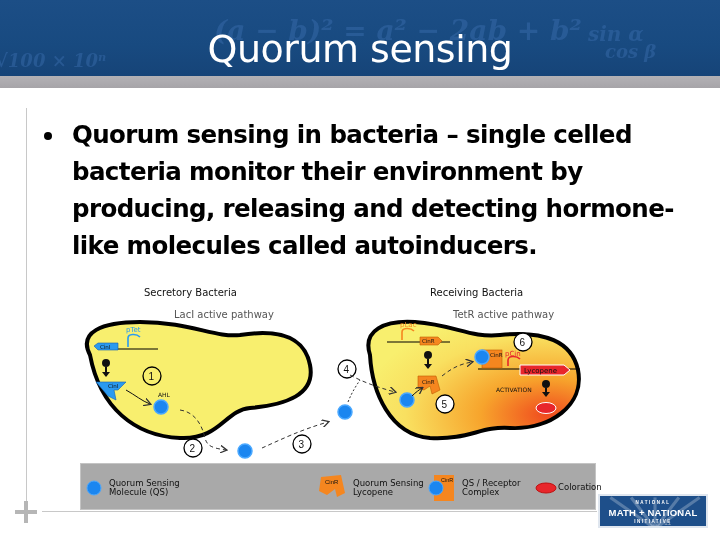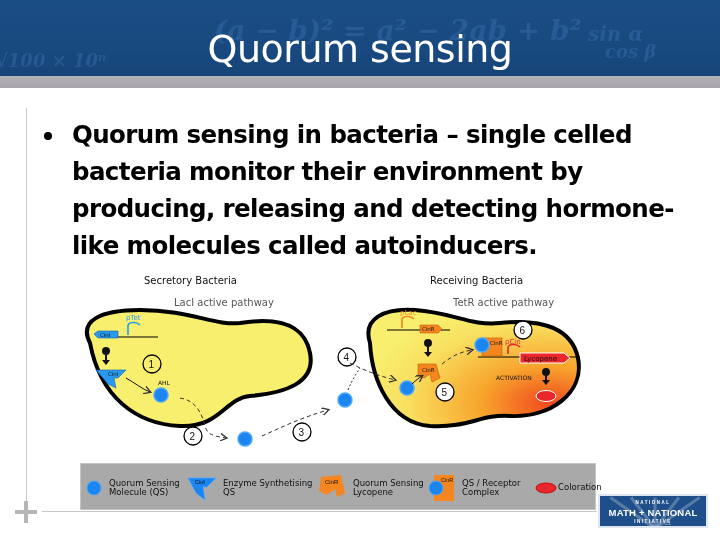--- a/index.html
+++ b/index.html
@@ -10,21 +10,21 @@
     .header-rule { position: absolute; left: 0; top: 76px; width: 720px; height: 12px; background: linear-gradient(180deg, #b3b1b5 0%, #a6a4a8 100%); }
     .left-rule { position: absolute; left: 26px; top: 108px; width: 1px; height: 393px; background: #c8c8c8; }
     .plus { position: absolute; left: 15px; top: 501px; width: 22px; height: 22px; }
     .plus:before { content: ""; position: absolute; left: 9px; top: 0; width: 4px; height: 22px; background: #b6b6b6; }
     .plus:after { content: ""; position: absolute; left: 0; top: 9px; width: 22px; height: 4px; background: #b6b6b6; }
     .bottom-rule { position: absolute; left: 42px; top: 511px; width: 555px; height: 1px; background: #c8c8c8; }
     .bullet-wrap { position: absolute; left: 44px; top: 116px; width: 640px; }
     .bullet-dot { position: absolute; left: 0; top: 16px; width: 8px; height: 8px; border-radius: 50%; background: #000; }
     .bullet-text { position: absolute; left: 28px; top: 0; width: 620px; font-family: "DejaVu Sans", sans-serif; font-size: 24.5px; line-height: 37px; color: #000; letter-spacing: -0.6px; font-weight: bold; }
 
-    .diagram { position: absolute; left: 80px; top: 268px; width: 520px; height: 195px; }
+    .diagram { position: absolute; left: 80px; top: 280px; width: 520px; height: 195px; }
     .hand { font-family: "DejaVu Sans", sans-serif; }
 
     .legend { position: absolute; left: 80px; top: 463px; width: 516px; height: 47px; background: #a9a9a9; border: 1px solid #c4c4c4; box-sizing: border-box; }
     .leg-item { position: absolute; top: 0; height: 47px; display: flex; align-items: center; }
     .leg-label { font-size: 8.5px; line-height: 9px; color: #111; font-family: "DejaVu Sans", sans-serif; margin-left: 6px; }
 
     .logo { position: absolute; left: 598px; top: 494px; width: 110px; height: 34px; background: #1e4f8a; border: 2px solid #dfe6ef; box-sizing: border-box; overflow: hidden; }
     .logo-rays { position: absolute; left: 0; top: 0; width: 110px; height: 34px; }
     .logo-nat { position: absolute; left: 0; top: 4px; width: 106px; text-align: center; font-size: 4.5px; letter-spacing: 1.5px; color: #fff; font-weight: bold; }
     .logo-main { position: absolute; left: 0; top: 11px; width: 106px; text-align: center; font-size: 9.5px; color: #fff; font-weight: bold; letter-spacing: 0.2px; }
@@ -143,30 +143,20 @@
 <div class="legend">
   <div class="leg-item" style="left:4px;">
     <svg width="18" height="18">
         <circle cx="9" cy="9" r="7" fill="#1b86f0" stroke="#4aa8ff" stroke-width="1"></circle>
       </svg>
     <div class="leg-label">
         <div>Quorum Sensing</div>
         <div>Molecule (QS)</div>
       </div>
   </div>
-  <div class="leg-item" style="left:106px;">
-    <svg width="30" height="28">
-      <path d="M1,4 L29,4 L20,13 L16,13 L18,26 L9,19 Z" fill="#1b86f0" stroke="#4aa8ff" stroke-width="0.8"></path>
-      <text x="8" y="10" font-size="5.5" fill="#111">CinI</text>
-    </svg>
-    <div class="leg-label">
-        <div>Enzyme Synthetising</div>
-        <div>QS</div>
-      </div>
-  </div>
   <div class="leg-item" style="left:236px;">
     <svg width="30" height="30">
       <path d="M4,4 L24,2 L28,20 L20,24 L18,16 L10,22 L2,18 Z" fill="#f5861f"></path>
       <text x="8" y="11" font-size="6" fill="#111">CinR</text>
     </svg>
     <div class="leg-label">
         <div>Quorum Sensing</div>
         <div>Lycopene</div>
       </div>
   </div>

